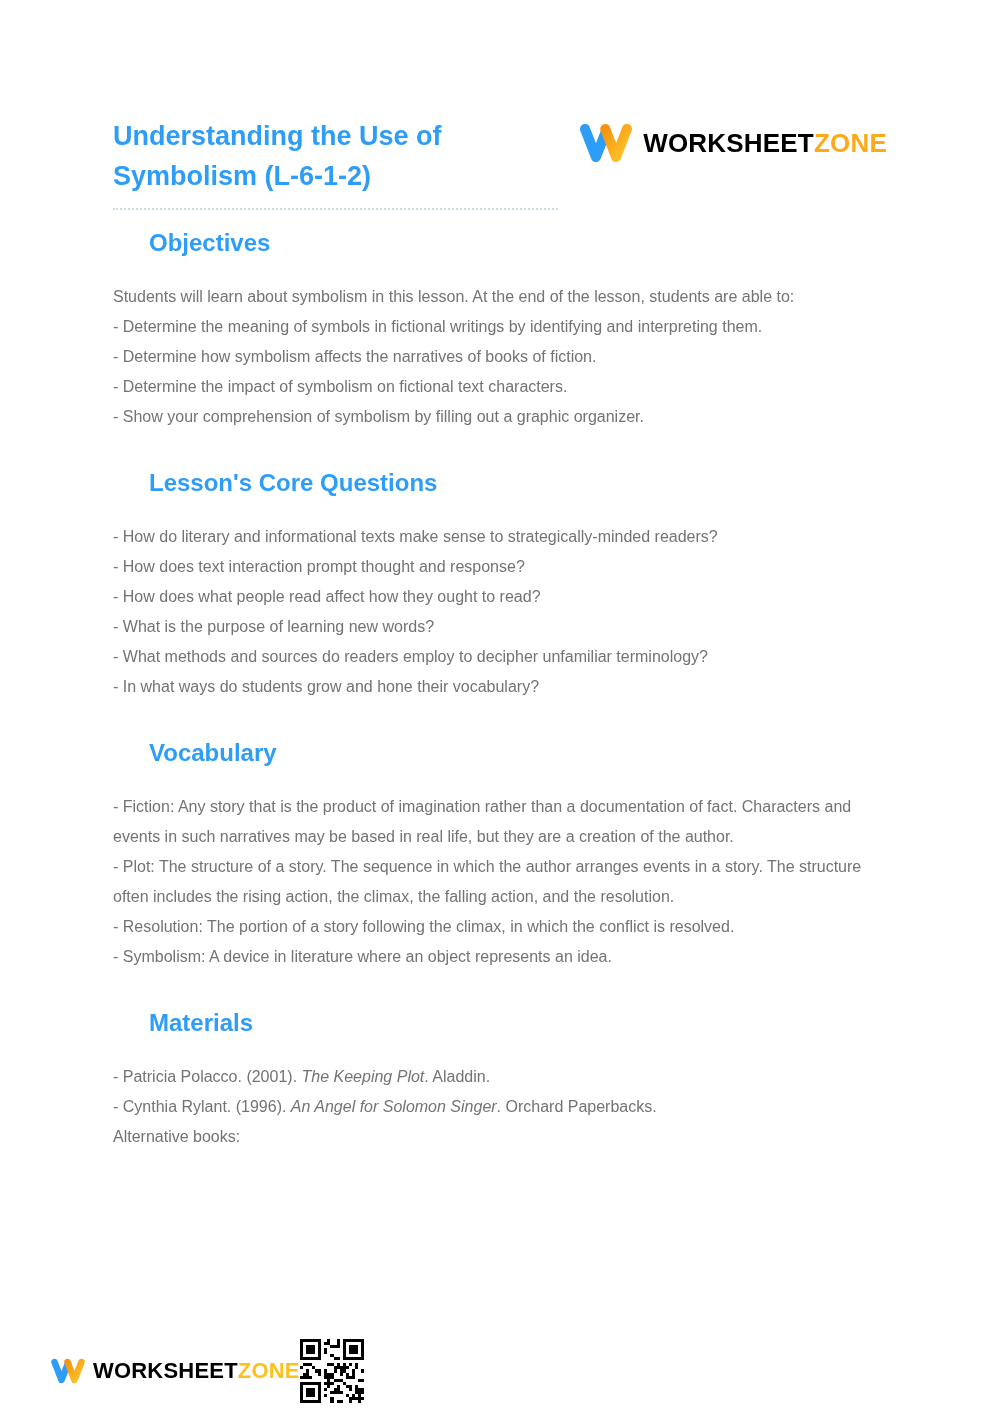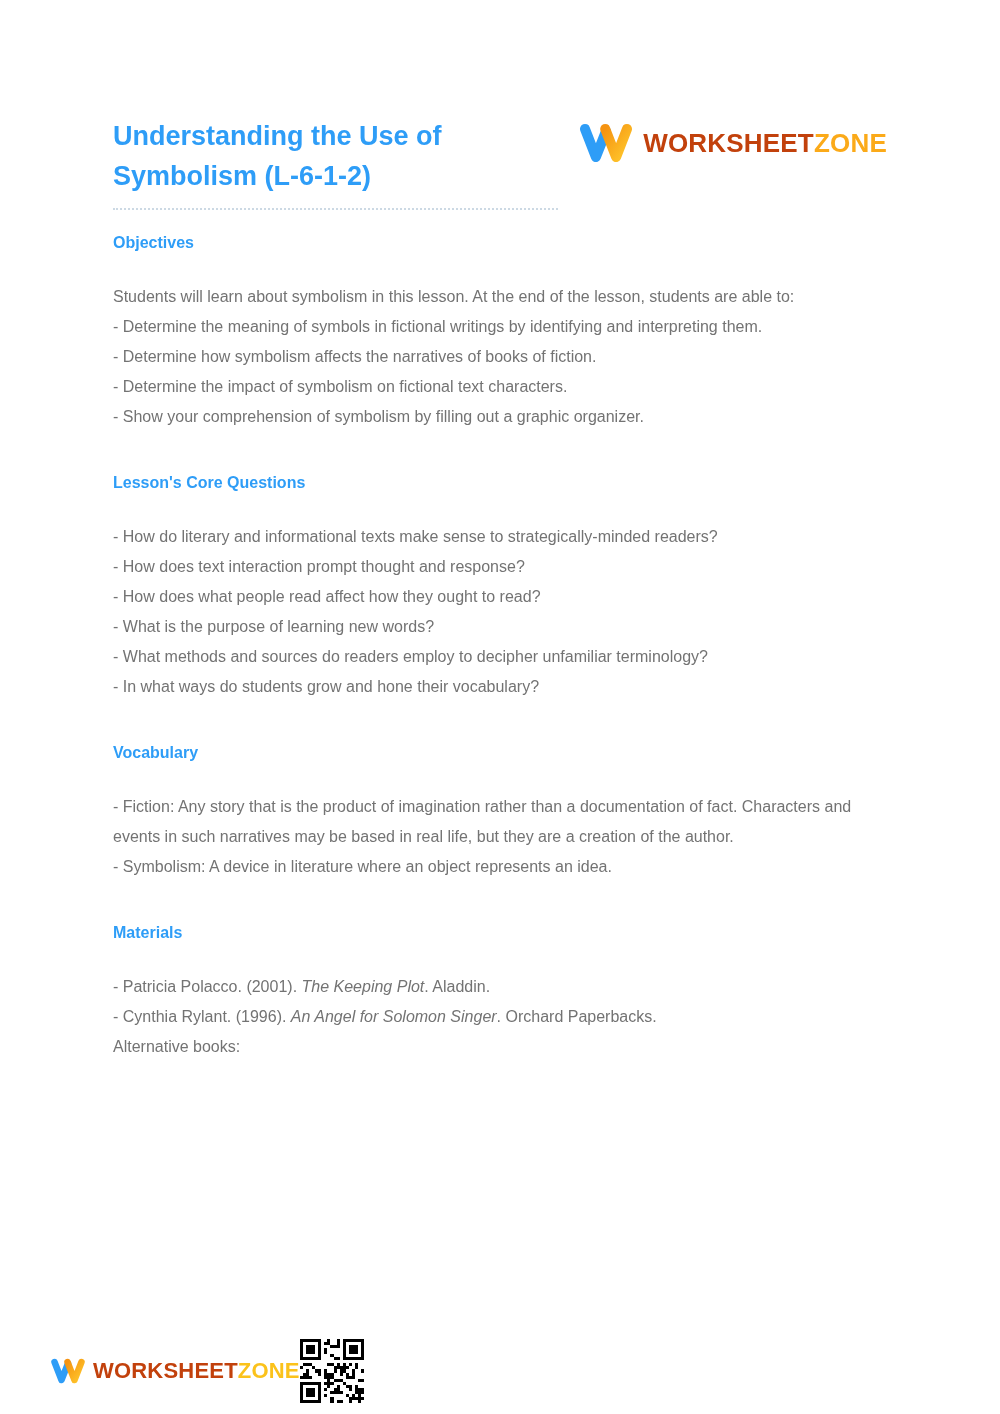--- a/index.html
+++ b/index.html
@@ -30,32 +30,33 @@
     color: #2e9df7;
     line-height: 40px;
     padding-bottom: 12px;
     border-bottom: 2px dotted #ccd9e4;
   }
   .doc-title span { display: block; }
 
   .logo { display: flex; align-items: center; gap: 9px; margin-top: 6px; }
   .logo-icon svg { display: block; }
   .logo-text { font-size: 26px; font-weight: bold; letter-spacing: 0.2px; }
-  .lt-dark { color: #c2410c; }
+  .lt-dark { color: #000000; }
   .lt-orange { color: #fbaa19; }
 
   
   .section { margin-top: 38px; }
   .section:first-of-type { margin-top: 20px; }
   .section-heading {
-    font-size: 16px;
+    font-size: 24px;
     font-weight: bold;
     color: #2e9df7;
     line-height: 26px;
     margin-bottom: 26px;
+    margin-left: 36px;
   }
   .body-text { font-size: 16px; line-height: 30px; color: #737373; }
   .body-text p { margin: 0; }
   .body-text i { font-style: italic; }
 
   
   .doc-footer {
     position: absolute;
     left: 0; right: 0; bottom: 8px;
     height: 70px;
@@ -130,20 +131,22 @@
         <p>- What is the purpose of learning new words?</p>
         <p>- What methods and sources do readers employ to decipher unfamiliar terminology?</p>
         <p>- In what ways do students grow and hone their vocabulary?</p>
       </div>
     </section>
 
     <section class="section">
       <h2 class="section-heading">Vocabulary</h2>
       <div class="body-text">
         <p>- Fiction: Any story that is the product of imagination rather than a documentation of fact. Characters and events in such narratives may be based in real life, but they are a creation of the author.</p>
+        <p>- Plot: The structure of a story. The sequence in which the author arranges events in a story. The structure often includes the rising action, the climax, the falling action, and the resolution.</p>
+        <p>- Resolution: The portion of a story following the climax, in which the conflict is resolved.</p>
         <p>- Symbolism: A device in literature where an object represents an idea.</p>
       </div>
     </section>
 
     <section class="section">
       <h2 class="section-heading">Materials</h2>
       <div class="body-text">
         <p><span>- Patricia Polacco. (2001). </span><i>The Keeping Plot</i><span>. Aladdin.</span></p>
         <p><span>- Cynthia Rylant. (1996). </span><i>An Angel for Solomon Singer</i><span>. Orchard Paperbacks.</span></p>
         <p>Alternative books:</p>

